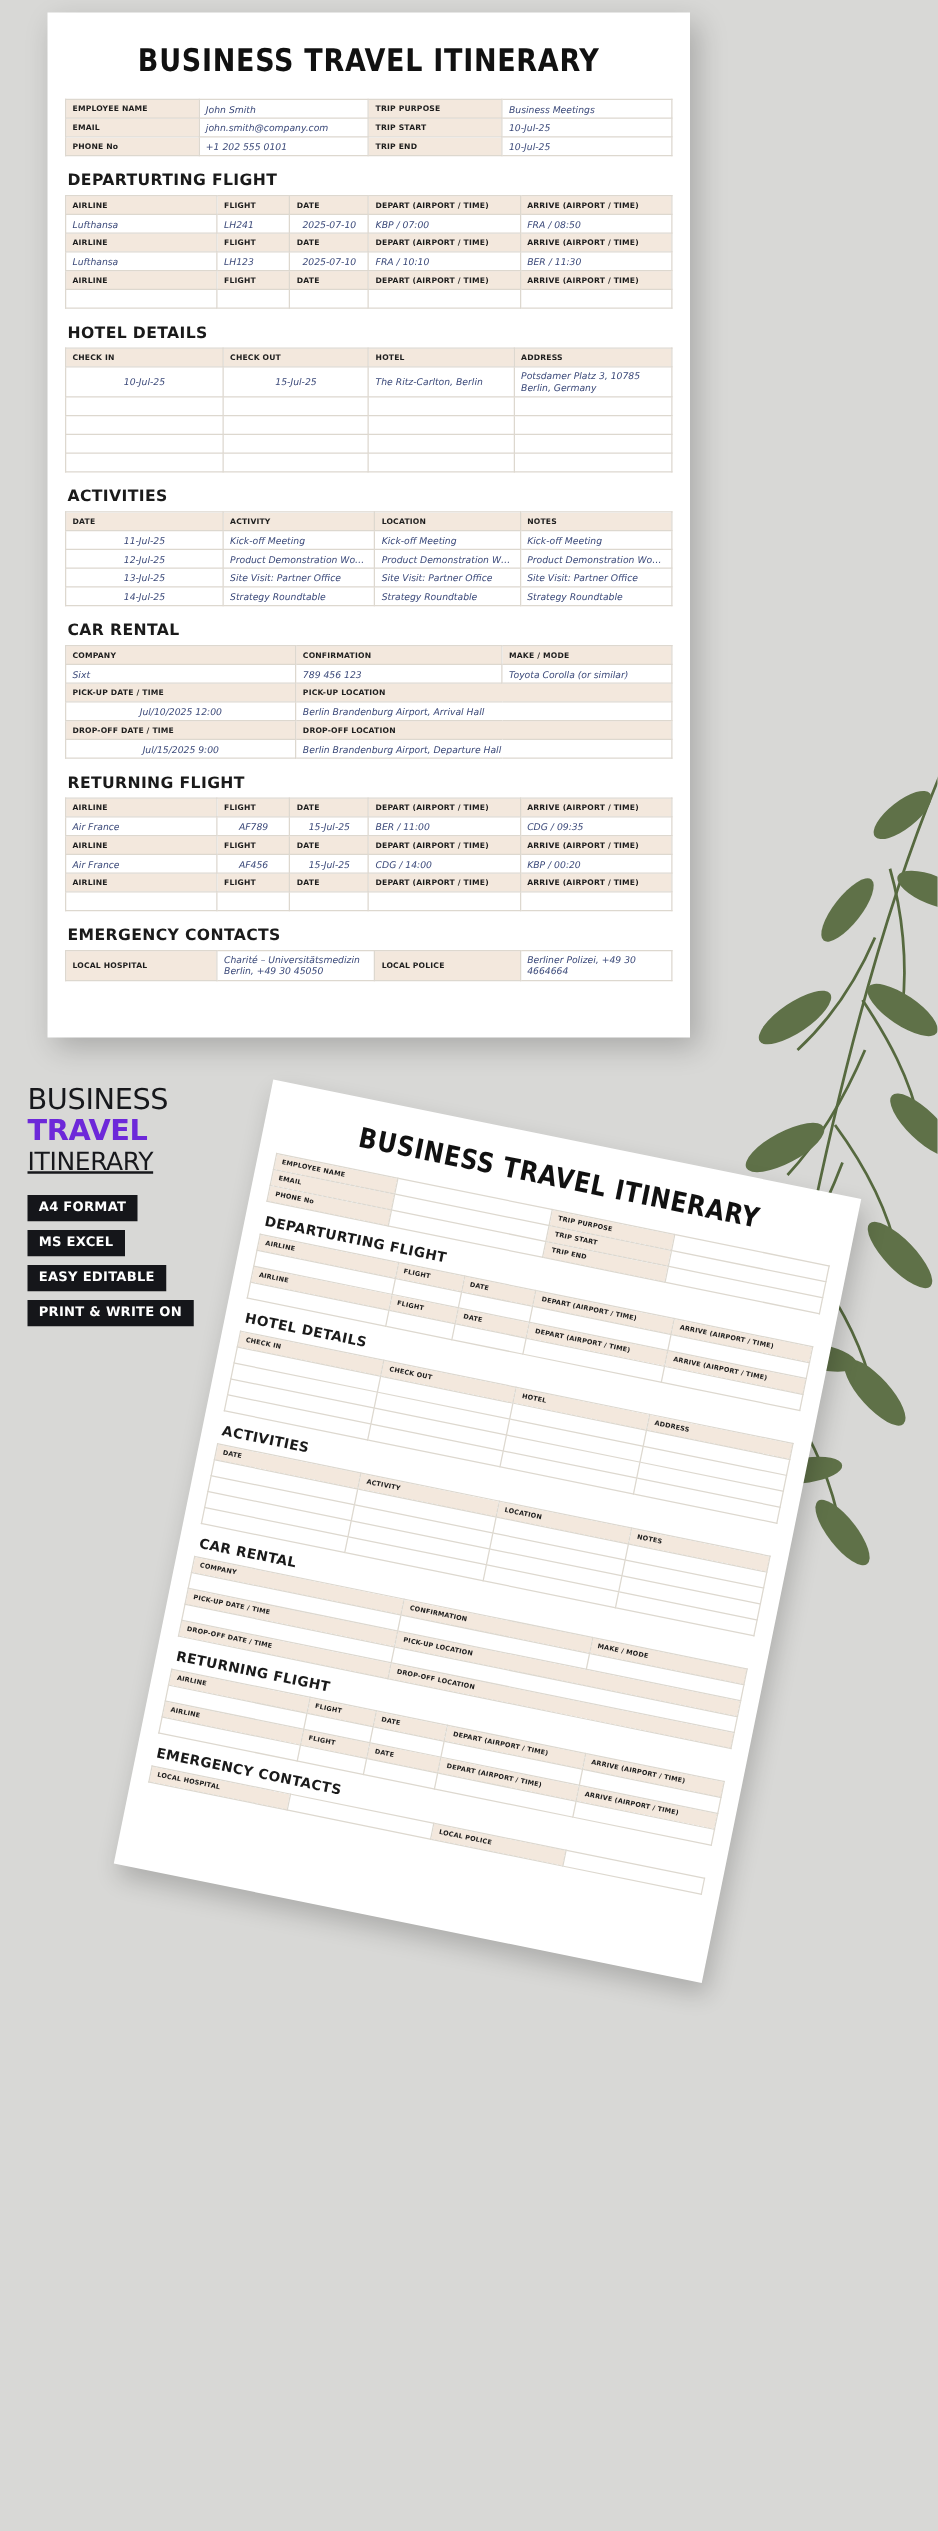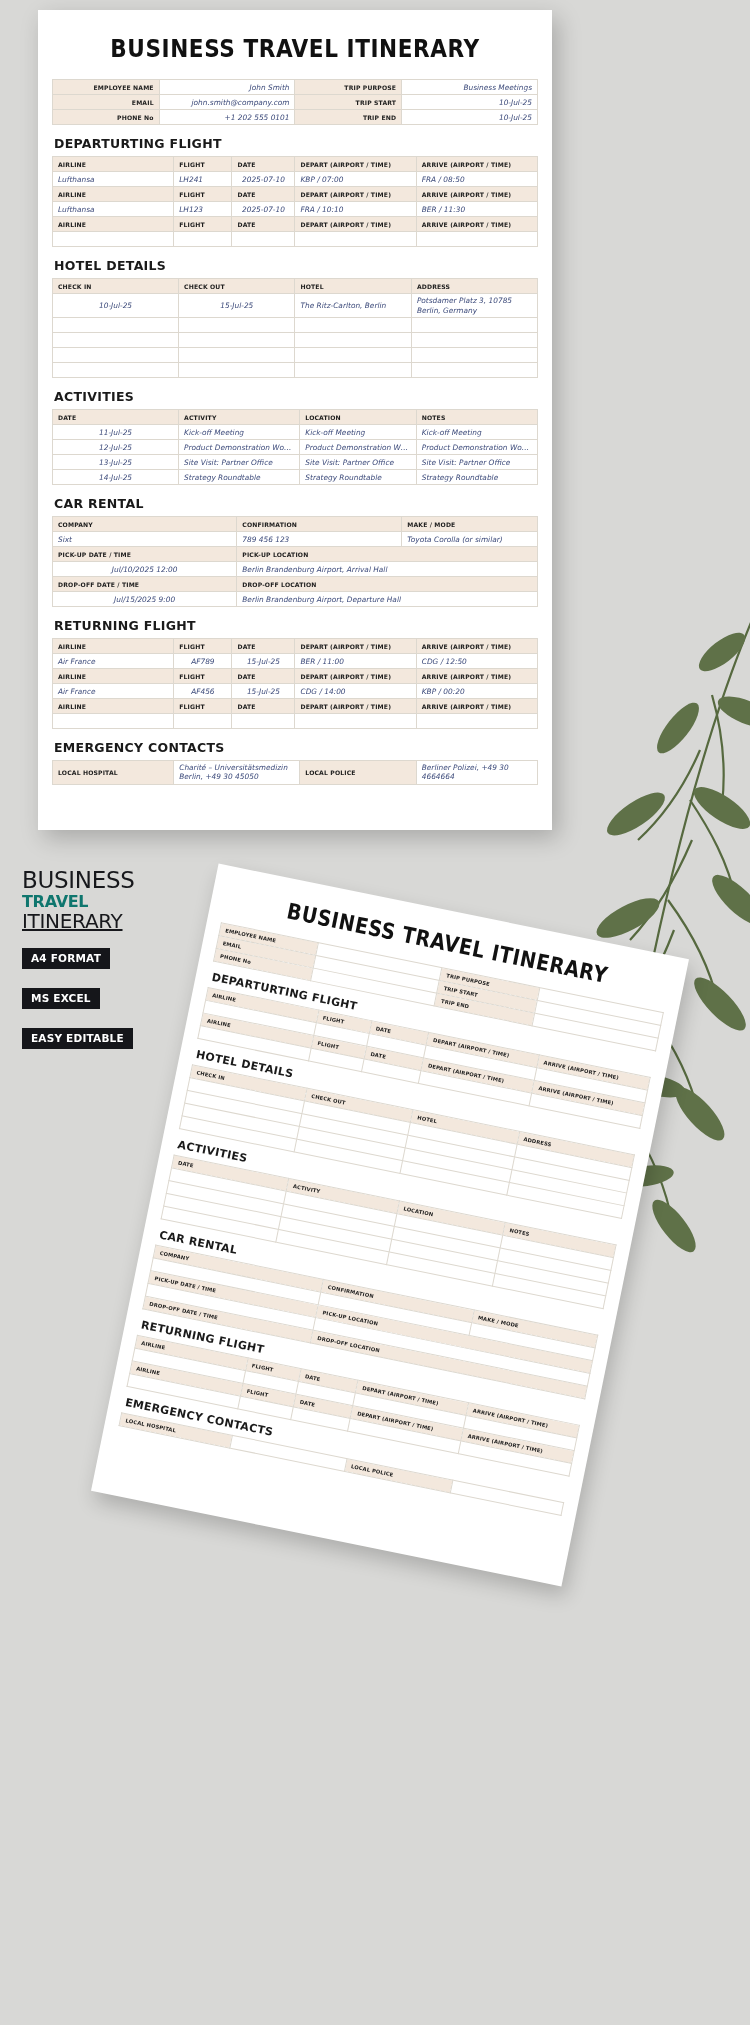--- a/index.html
+++ b/index.html
@@ -66,46 +66,46 @@
   td.val {
     background:#fff;
     color:#3c4a7a;
     font-size:7.4px;
     font-family:"DejaVu Sans", sans-serif;
     font-style:italic;
   }
   td.val.c { text-align:center; }
   td.val.wrap { white-space:normal; line-height:1.25; }
   td.blank { background:#fff; }
-  .hdr-table td { height:16px;text-align:right; }
+  .hdr-table td { height:16px; }
   .tall td { height:18px; }
 
   
   .promo {
     position:absolute; left:22px; top:868px; width:240px;
   }
   .promo .l1 { font-size:23px; font-weight:400; color:#17181c; letter-spacing:-0.3px; line-height:1.08;
     font-family:"DejaVu Sans", sans-serif; }
-  .promo .l2 { font-size:16px; font-weight:700; color:#0f766e; letter-spacing:-0.3px; line-height:1.08;
+  .promo .l2 { font-size:23px; font-weight:700; color:#6d28d9; letter-spacing:-0.3px; line-height:1.08;
     font-family:"DejaVu Sans", sans-serif; }
   .promo .l3 { font-size:20px; font-weight:400; color:#17181c; letter-spacing:-0.3px; line-height:1.1;
     font-family:"DejaVu Sans", sans-serif;text-decoration:underline; }
   .tags { margin-top:16px; }
   .tag {
     display:inline-block;
     background:#15161a;
     color:#fff;
     font-size:10.5px;
     font-weight:700;
     letter-spacing:0.2px;
     padding:4px 9px 5px 9px;
     margin-bottom:7px;
     font-family:"DejaVu Sans", sans-serif;
   }
-  .tag-row { display:block;margin-top:12px; }
+  .tag-row { display:block; }
 
   
   .tilt-wrap {
     position:absolute;
     left:150px; top:905px;
     width:480px; height:640px;
     transform: rotate(11.5deg);
     transform-origin: 50% 50%;
   }
   .tilt-doc {
@@ -355,21 +355,21 @@
       <td class="lbl" style="width:12%">FLIGHT</td>
       <td class="lbl" style="width:13%">DATE</td>
       <td class="lbl" style="width:25%">DEPART (AIRPORT / TIME)</td>
       <td class="lbl" style="width:25%">ARRIVE (AIRPORT / TIME)</td>
     </tr>
     <tr>
       <td class="val">Air France</td>
       <td class="val c">AF789</td>
       <td class="val c">15-Jul-25</td>
       <td class="val">BER / 11:00</td>
-      <td class="val">CDG / 12:50</td>
+      <td class="val">CDG / 09:35</td>
     </tr>
     <tr>
       <td class="lbl">AIRLINE</td>
       <td class="lbl">FLIGHT</td>
       <td class="lbl">DATE</td>
       <td class="lbl">DEPART (AIRPORT / TIME)</td>
       <td class="lbl">ARRIVE (AIRPORT / TIME)</td>
     </tr>
     <tr>
       <td class="val">Air France</td>
@@ -411,20 +411,21 @@
 </div>
 
 <div class="promo">
   <div class="l1">BUSINESS</div>
   <div class="l2">TRAVEL</div>
   <div class="l3">ITINERARY</div>
   <div class="tags">
     <span class="tag-row"><span class="tag">A4 FORMAT</span></span>
     <span class="tag-row"><span class="tag">MS EXCEL</span></span>
     <span class="tag-row"><span class="tag">EASY EDITABLE</span></span>
+    <span class="tag-row"><span class="tag">PRINT &amp; WRITE ON</span></span>
   </div>
 </div>
 
 <div class="tilt-wrap">
 <div class="tilt-doc">
 
   <div class="doc-title">BUSINESS TRAVEL ITINERARY</div>
 
   <table class="t">
     <tbody>

